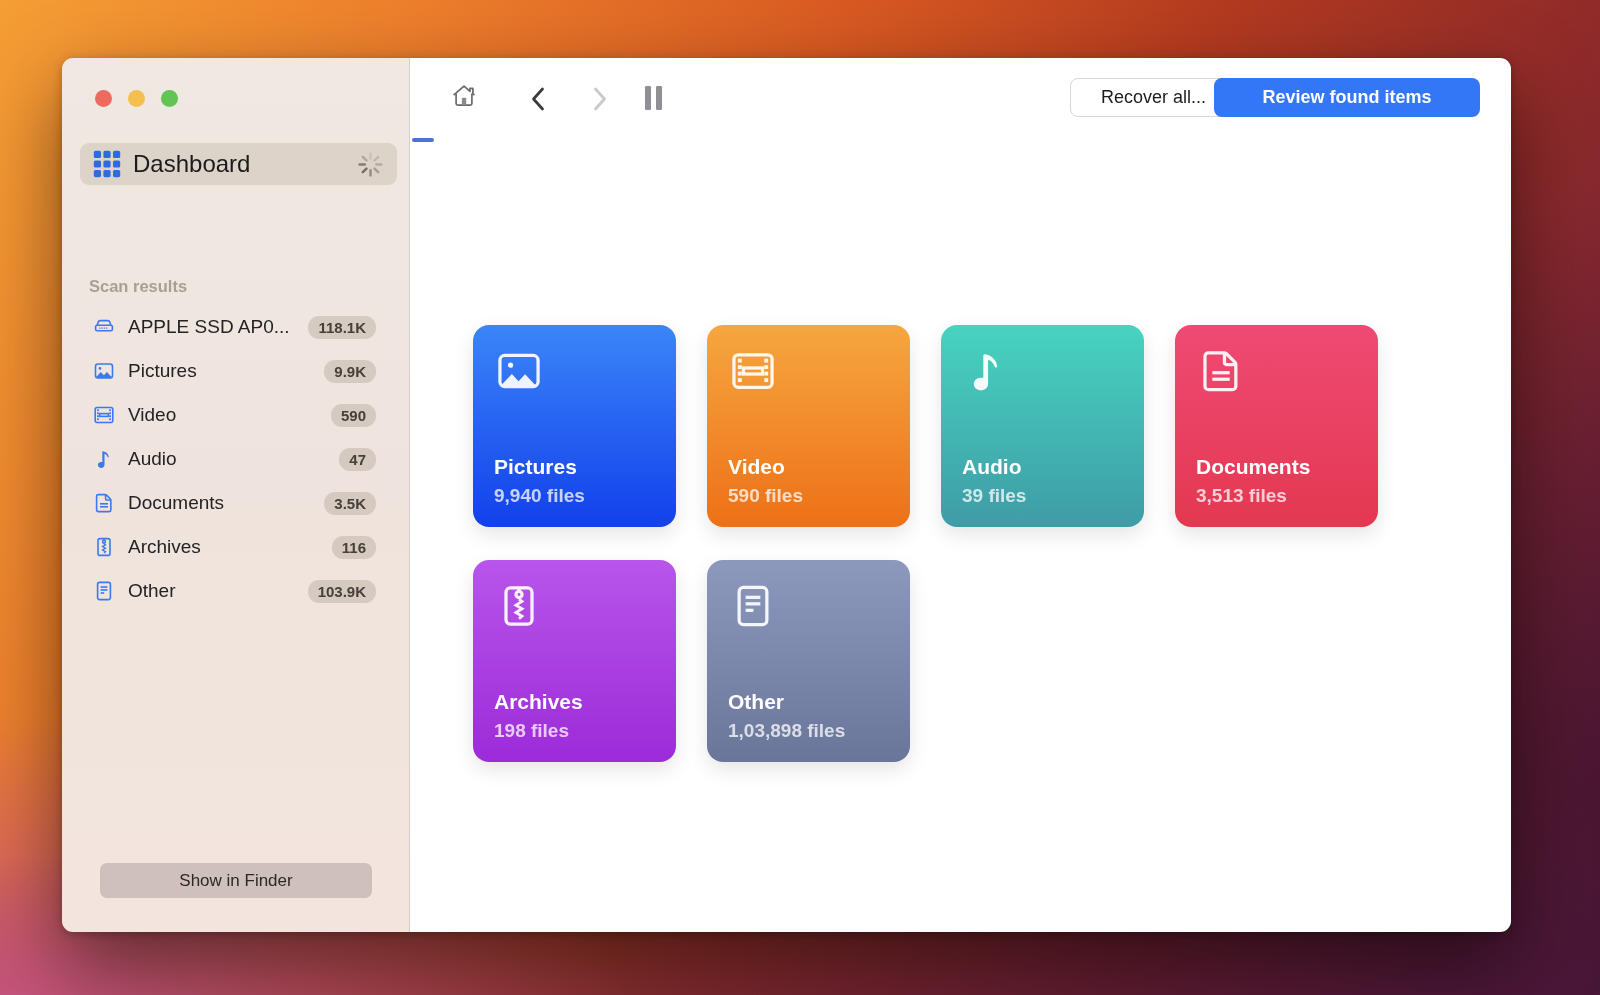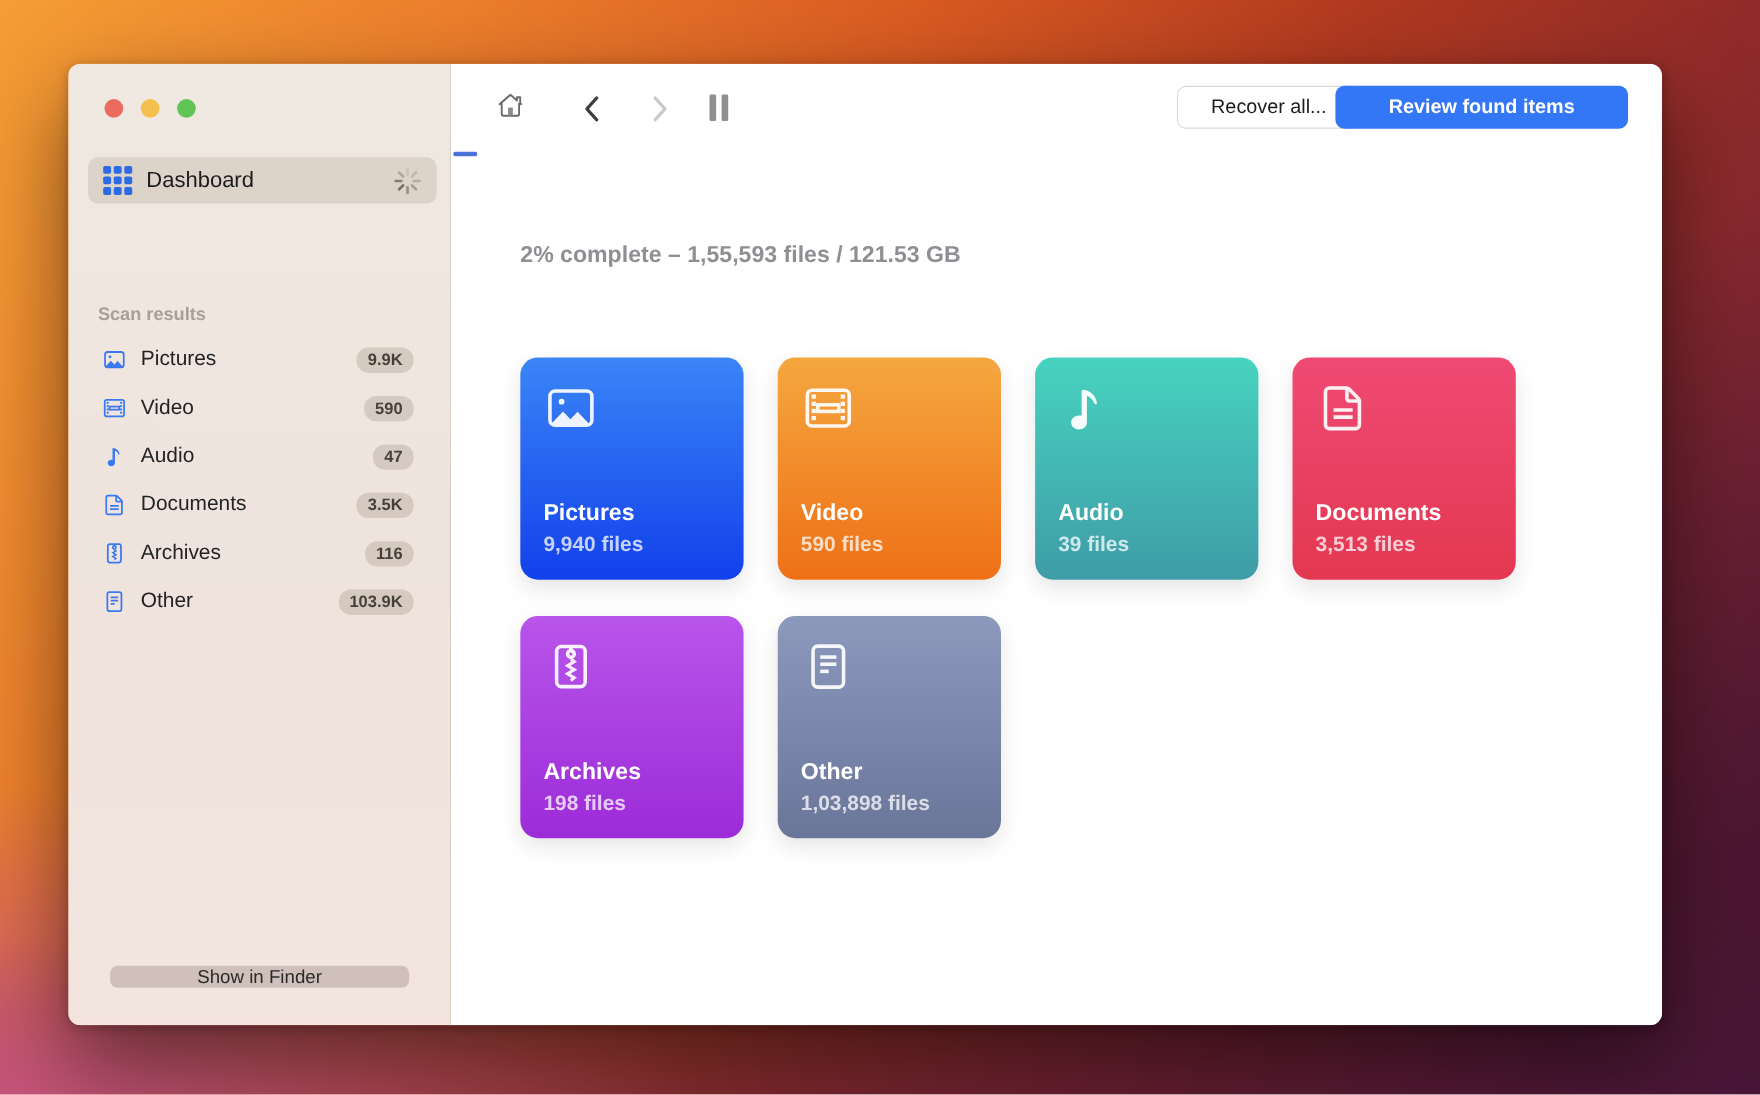--- a/index.html
+++ b/index.html
@@ -21,33 +21,33 @@
   
   .sidebar{flex:0 0 348px;width:348px;position:relative;box-sizing:border-box;
     background:linear-gradient(180deg,#efe9e2 0%,#efe4dd 50%,#f3e4de 100%);
     border-right:1px solid rgba(0,0,0,.10);}
   .traffic{position:absolute;left:33px;top:32px;display:flex;gap:16px;}
   .tl{width:17px;height:17px;border-radius:50%;}
   .tl.red{background:#ed6a5f;} .tl.yellow{background:#f5bf4f;} .tl.green{background:#61c454;}
 
   .dash{position:absolute;left:18px;top:85px;width:317px;height:42px;border-radius:9px;
     background:rgba(133,114,95,.18);display:flex;align-items:center;padding:0 13px;box-sizing:border-box;cursor:default;}
-  .dash-label{font-size:20px;color:#1b1b1d;margin-left:12px;}
+  .dash-label{font-size:24px;color:#1b1b1d;margin-left:12px;}
   .spinner{margin-left:auto;display:flex;}
 
   .section{position:absolute;left:27px;top:219px;font-size:16.5px;font-weight:700;color:#a9a095;}
 
   .scan-list{position:absolute;left:0;top:247px;width:100%;margin:0;padding:0;list-style:none;}
   .scan-item{height:44px;display:flex;align-items:center;padding:0 33px 0 30px;cursor:default;}
   .scan-icon{width:24px;height:24px;flex:0 0 24px;display:flex;align-items:center;justify-content:center;}
   .scan-label{margin-left:12px;font-size:19px;color:#232325;white-space:nowrap;}
   .scan-badge{margin-left:auto;background:rgba(128,116,102,.24);color:#454039;font-size:15px;font-weight:600;
     padding:3px 10px;border-radius:11px;line-height:17px;}
 
-  .finder-btn{position:absolute;left:38px;bottom:34px;width:272px;height:20px;border:none;border-radius:7px;
+  .finder-btn{position:absolute;left:38px;bottom:34px;width:272px;height:35px;border:none;border-radius:7px;
     background:#cfc0bb;color:#2b2826;font-size:17px;font-family:inherit;cursor:default;}
 
   
   .content{flex:1;background:#ffffff;position:relative;}
 
   .tool-icon{position:absolute;top:24px;background:none;border:none;padding:0;margin:0;cursor:default;display:flex;}
   .t-home{left:40px;}
   .t-back{left:118px;top:28px;}
   .t-fwd{left:181px;top:28px;}
   .t-pause{left:234px;top:27px;}
@@ -116,20 +116,36 @@
           </svg>
         </span>
       </div>
 
       <div class="section">Scan results</div>
 
       <ul class="scan-list">
         <li class="scan-item">
           <span class="scan-icon">
             <svg width="24" height="24" viewBox="0 0 24 24" fill="none" stroke="#3b79f0" stroke-width="1.6">
+              <path d="M5.2 10.2 l1-3.2 c.25-.8 1-1.4 1.9-1.4 h7.8 c.9 0 1.65.6 1.9 1.4 l1 3.2"></path>
+              <rect x="3.6" y="10.2" width="16.8" height="5.6" rx="1.7"></rect>
+              <g fill="#3b79f0" stroke="none">
+                <rect x="7" y="12.4" width="1.5" height="1.3" rx=".4"></rect>
+                  <rect x="9.3" y="12.4" width="1.5" height="1.3" rx=".4"></rect>
+                <rect x="11.6" y="12.4" width="1.5" height="1.3" rx=".4"></rect>
+                  <rect x="13.9" y="12.4" width="1.5" height="1.3" rx=".4"></rect>
+              </g>
+            </svg>
+          </span>
+          <span class="scan-label">APPLE SSD AP0...</span>
+          <span class="scan-badge">118.1K</span>
+        </li>
+        <li class="scan-item">
+          <span class="scan-icon">
+            <svg width="24" height="24" viewBox="0 0 24 24" fill="none" stroke="#3b79f0" stroke-width="1.6">
               <rect x="3.5" y="5" width="17" height="14" rx="2.4"></rect>
               <circle cx="8" cy="9.4" r="1.3" fill="#3b79f0" stroke="none"></circle>
               <path d="M4.2 17.9 l4.6-4.9 3.1 3.3 3-3.2 4.9 5.2 c-.35.45-.95.7-1.6.7 H5.8 c-.65 0-1.25-.4-1.6-1.1z" fill="#3b79f0" stroke="none"></path>
             </svg>
           </span>
           <span class="scan-label">Pictures</span>
           <span class="scan-badge">9.9K</span>
         </li>
         <li class="scan-item">
           <span class="scan-icon">
@@ -227,21 +243,20 @@
         </svg>
       </button>
 
       <button class="btn btn-recover">Recover all...</button>
       <button class="btn btn-review" style="background: rgb(51, 119, 246);">Review found items</button>
 
       <div class="progress">
         <div class="progress-fill" id="progress-fill" style="width: 2%; background: rgb(74, 114, 216);"></div>
       </div>
 
-      <p class="subtitle">2% complete – 1,55,593 files / 121.53 GB</p>
 
       <div class="cards">
 
         <div class="card" style="background: linear-gradient(rgb(59, 133, 247), rgb(18, 64, 235));">
           <span class="card-icon">
             <svg width="52" height="52" viewBox="0 0 24 24" fill="none" stroke="#ffffff" stroke-width="1.5" opacity=".92">
               <rect x="3.2" y="4.8" width="17.6" height="14.4" rx="2.2"></rect>
               <circle cx="8.1" cy="9.3" r="1.2" fill="#ffffff" stroke="none"></circle>
               <path d="M4 18.4 l4.7-5 3.1 3.3 3-3.2 4.9 5.2 c-.35.35-.9.5-1.45.5 H5.6 c-.6 0-1.2-.3-1.6-.8z" fill="#ffffff" stroke="none"></path>
             </svg>

